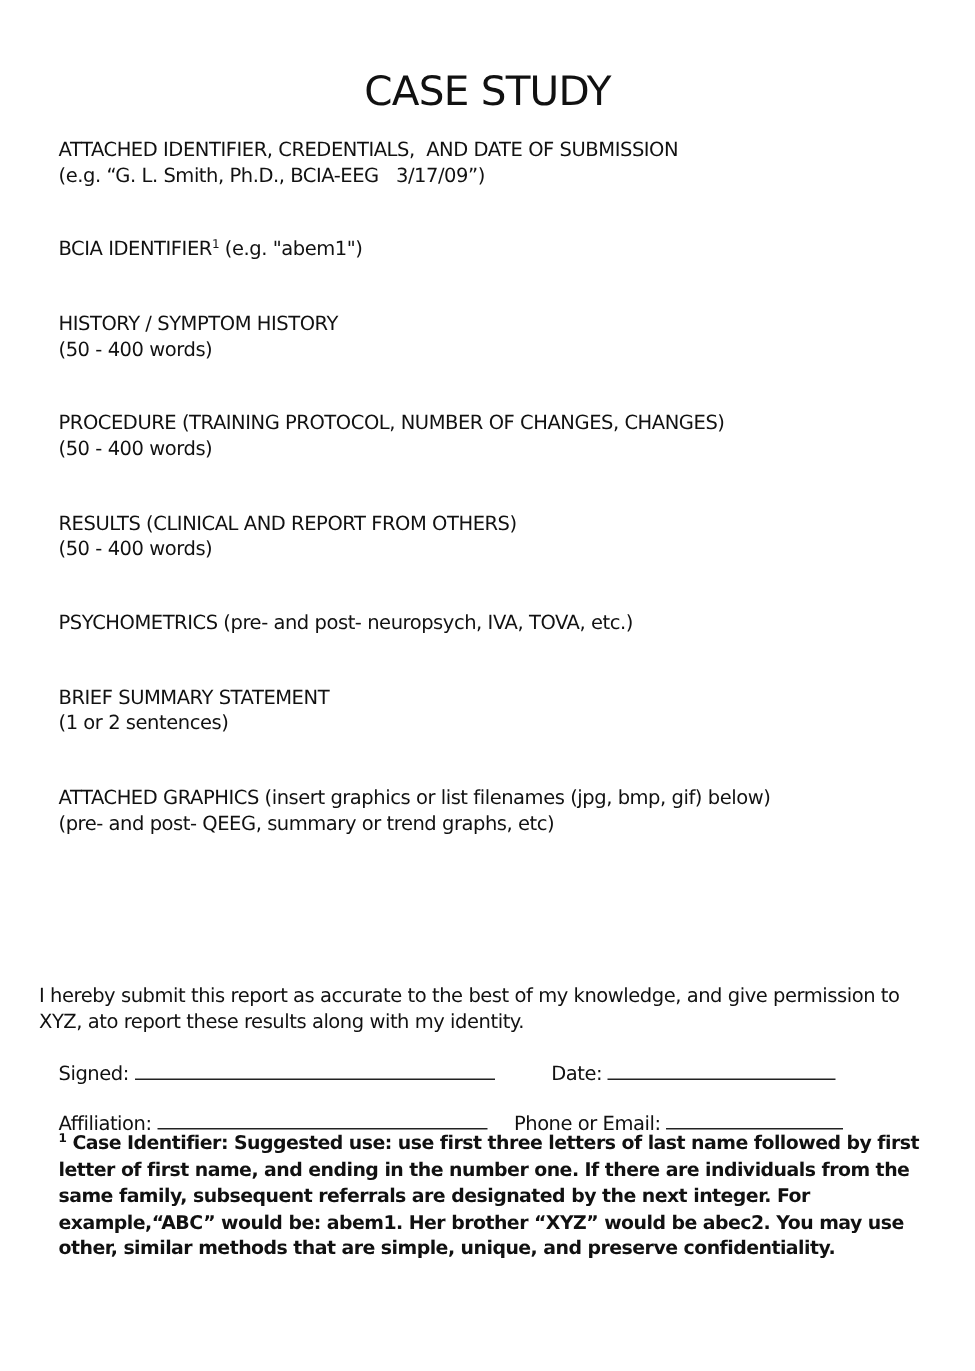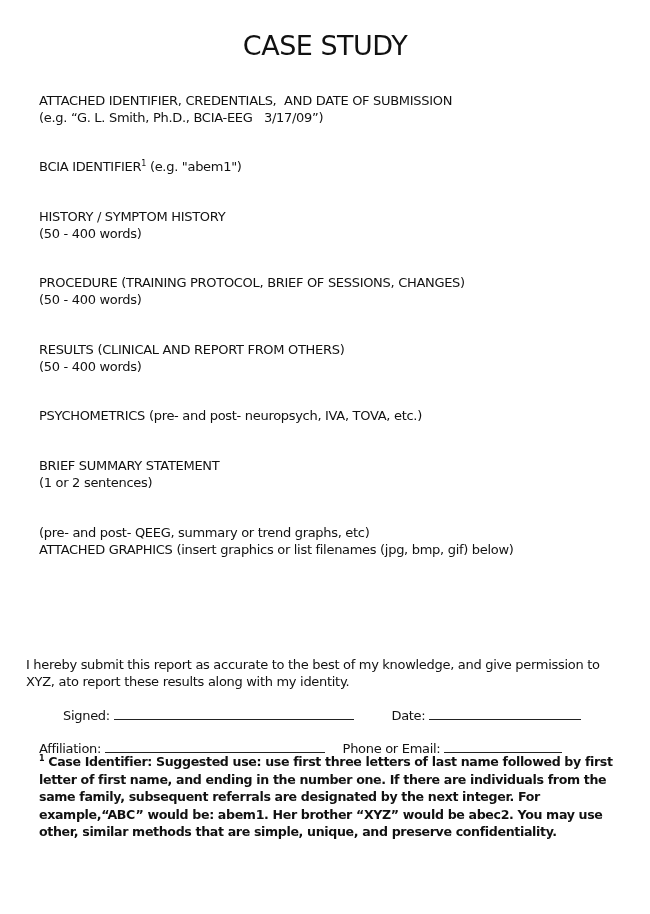--- a/index.html
+++ b/index.html
@@ -1,21 +1,21 @@
 <!DOCTYPE html>
 <html><head>
   <meta charset="utf-8">
   <style>
     html, body { margin: 0; padding: 0; background: #ffffff; }
     body {
       width: 650px; height: 914px; position: relative; overflow: hidden;
       font-family: "DejaVu Sans", sans-serif; color: #111111;
     }
     .title {
-      position: absolute; top: 30px; left: 0; width: 650px; text-align: center;
+      position: absolute; top: 46px; left: 0; width: 650px; text-align: center;
       font-size: 27px; letter-spacing: -0.5px; font-weight: normal;
     }
     .sec { position: absolute; left: 39px; font-size: 13px; line-height: 17px; letter-spacing: -0.3px; }
     .sec div { white-space: nowrap; }
     sup { font-size: 8px; vertical-align: 5px; line-height: 0; }
     .para { position: absolute; left: 26px; width: 575px; font-size: 13px; line-height: 17px; letter-spacing: -0.3px; }
     .row { position: absolute; left: 39px; font-size: 13px; height: 17px; line-height: 17px; letter-spacing: -0.3px; white-space: nowrap; }
     .uline { display: inline-block; border-bottom: 1px solid #222; height: 13px; vertical-align: baseline; }
     .foot { position: absolute; left: 39px; width: 580px; font-size: 12.6px; line-height: 17.5px; letter-spacing: -0.35px; }
   </style>
@@ -34,46 +34,46 @@
     <span>BCIA IDENTIFIER</span><sup>1</sup><span style="white-space:pre;"> (e.g. "abem1")</span>
   </div>
 </div>
 
 <div class="sec" style="top:208px;">
   <div>HISTORY / SYMPTOM HISTORY</div>
   <div>(50 - 400 words)</div>
 </div>
 
 <div class="sec" style="top:274px;">
-  <div>PROCEDURE (TRAINING PROTOCOL, BRIEF OF SESSIONS, CHANGES)</div>
+  <div>PROCEDURE (TRAINING PROTOCOL, NUMBER OF CHANGES, CHANGES)</div>
   <div>(50 - 400 words)</div>
 </div>
 
 <div class="sec" style="top:341px;">
   <div>RESULTS (CLINICAL AND REPORT FROM OTHERS)</div>
   <div>(50 - 400 words)</div>
 </div>
 
 <div class="sec" style="top:407px;">
   <div>PSYCHOMETRICS (pre- and post- neuropsych, IVA, TOVA, etc.)</div>
 </div>
 
 <div class="sec" style="top:457px;">
   <div>BRIEF SUMMARY STATEMENT</div>
   <div>(1 or 2 sentences)</div>
 </div>
 
 <div class="sec" style="top:524px;">
+  <div>ATTACHED GRAPHICS (insert graphics or list filenames (jpg, bmp, gif) below)</div>
   <div>(pre- and post- QEEG, summary or trend graphs, etc)</div>
-  <div>ATTACHED GRAPHICS (insert graphics or list filenames (jpg, bmp, gif) below)</div>
 </div>
 
 <div class="para" style="top:656px;">I hereby submit this report as accurate to the best of my knowledge, and give permission to XYZ, ato report these results along with my identity.</div>
 
-<div class="row" style="top:706px;margin-left:24px;">
+<div class="row" style="top:706px;">
   <span>Signed:</span>
   <span class="uline" style="width:240px;"></span>
   <span style="display:inline-block;width:30px;"></span>
   <span>Date:</span>
   <span class="uline" style="width:152px;"></span>
 </div>
 
 <div class="row" style="top:739px;">
   <span>Affiliation:</span>
   <span class="uline" style="width:220px;"></span>

